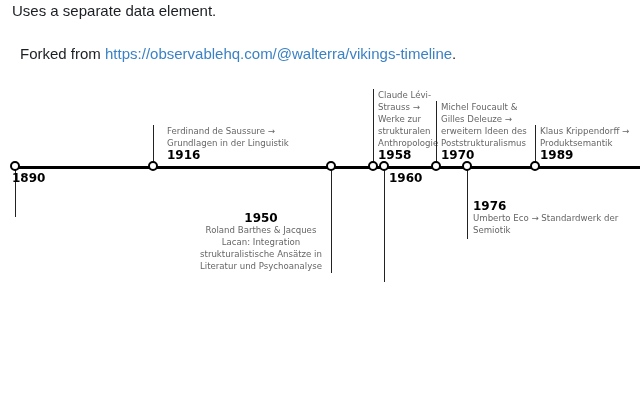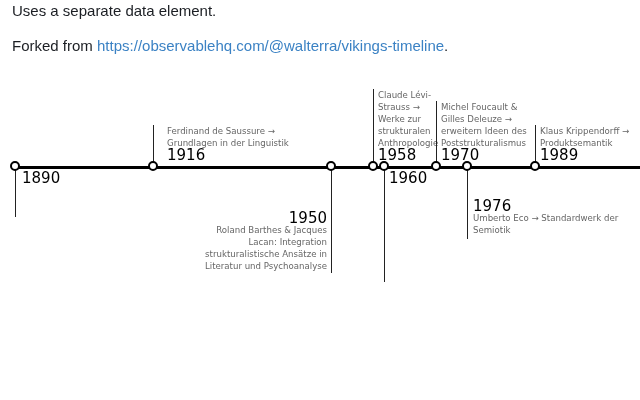--- a/index.html
+++ b/index.html
@@ -16,40 +16,40 @@
     .dot {
       position: absolute; width: 6px; height: 6px; border: 2px solid #000; border-radius: 50%;
       background: #fff; top: 161px;
     }
     .stem { position: absolute; width: 1px; background: #222; }
     .evt {
       position: absolute;
       font-family: "DejaVu Sans", sans-serif;
       font-size: 8.6px; line-height: 12px; color: #666;
     }
-    .evt .yr { color: #000; font-weight: normal; font-size: 15px; display: block; }
+    .evt .yr { color: #000; font-weight: bold; font-size: 12px; display: block; }
     .evt .txt { display: block; }
-    .right { text-align: right; }
+    .right { text-align: center; }
   </style>
 </head>
 <body>
 
 <p class="prose" style="top:2px;margin:0;">
   <span>Uses a separate data element.</span>
 </p>
-<p class="prose" style="top:37px;margin:0;">
+<p class="prose" style="top:37px;margin:8px;">
   <span>Forked from </span><a href="#">https://observablehq.com/@walterra/vikings-timeline</a><span>.</span>
 </p>
 
 <div>
   <div class="tl-line"></div>
 
   <div class="stem" style="left:15px;top:167px;height:50px;"></div>
   <div class="dot" style="left:10px;"></div>
-  <div class="evt" style="left:22px;top:172px;width:135px;">
+  <div class="evt" style="left:12px;top:172px;width:135px;">
     <span class="yr">1890</span>
   </div>
 
   <div class="stem" style="left:153px;top:125px;height:42px;"></div>
   <div class="dot" style="left:148px;"></div>
   <div class="evt" style="left:167px;top:125px;width:135px;">
     <span class="txt">Ferdinand de Saussure → Grundlagen in der Linguistik</span>
     <span class="yr">1916</span>
   </div>
 

